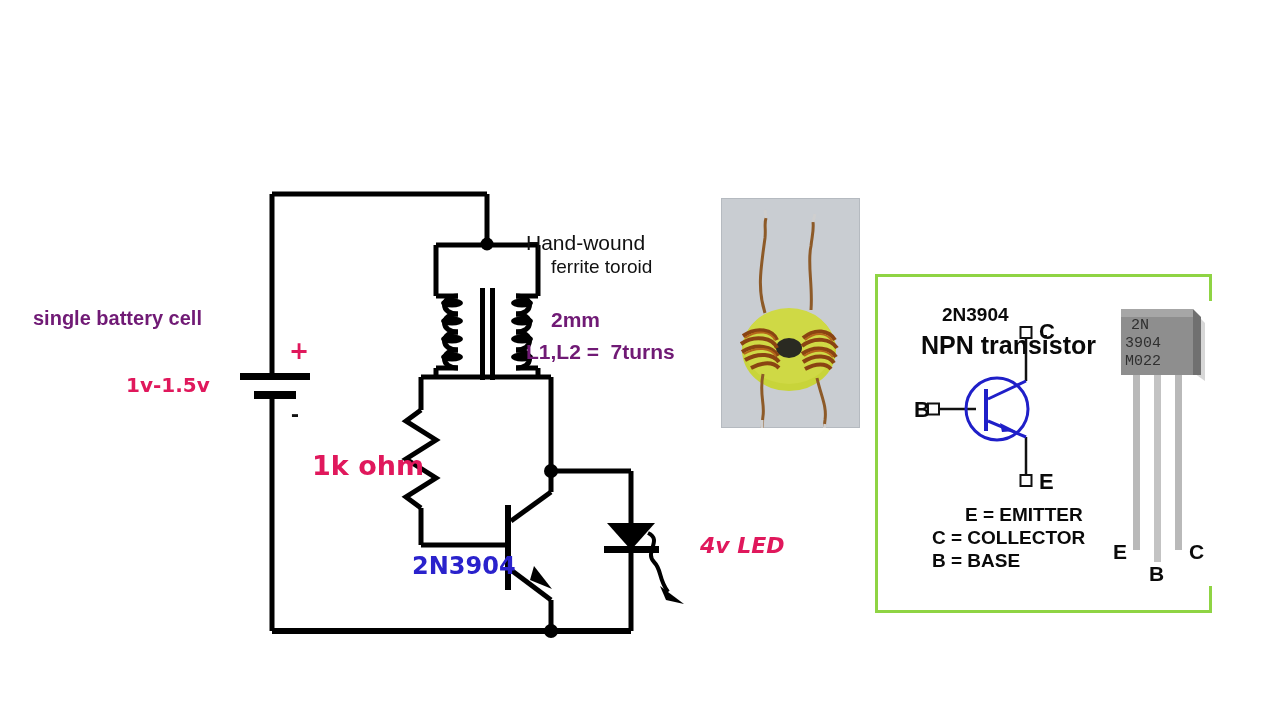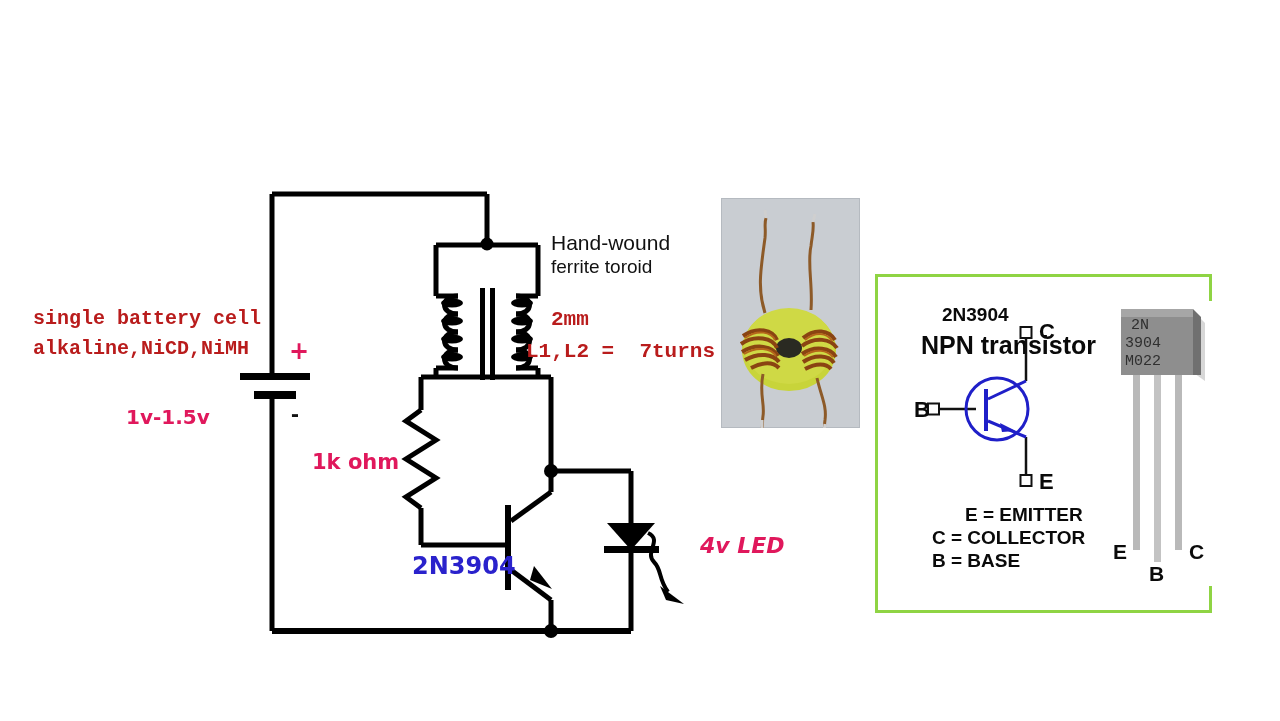--- a/index.html
+++ b/index.html
@@ -17,23 +17,23 @@
     height: 721px;
     background: #ffffff;
     overflow: hidden;
   }
   .lbl {
     position: absolute;
     white-space: pre;
     line-height: 1.15;
   }
   .blue-lbl {
-    color: #b91c1c;
-    font-weight: bold;
-    font-family: Liberation Mono, monospace;
+    color: #701a75;
+    font-weight: bold;
+    font-family: Liberation Sans, sans-serif;
   }
   .crimson-lbl {
     color: #e0185c;
     font-weight: bold;
     font-family: "DejaVu Sans", sans-serif;
   }
   .indigo-lbl {
     color: #2a22cc;
     font-weight: bold;
     font-family: "DejaVu Sans", sans-serif;
@@ -156,32 +156,31 @@
     <path d="M 631 548 L 631 631" stroke="#000" stroke-width="5" fill="none"></path>
 
     <polygon points="607,523 655,523 631,550" fill="#000"></polygon>
     <rect x="604" y="546" width="55" height="7" fill="#000"></rect>
 
     <path d="M 648 533 C 663 540 644 552 654 562 C 662 570 658 578 668 592" stroke="#000" stroke-width="4" fill="none"></path>
     <polygon points="660,586 684,604 666,600" fill="#000"></polygon>
   </svg>
 
   <div class="lbl blue-lbl" style="left:33px; top:307px; font-size:20px;">single battery cell</div>
-  <div class="lbl blue-lbl" style="left:33px; top:337px; font-size:20px;">alkaline,NiCD,NiMH</div>
-  <div class="lbl crimson-lbl" style="left:126px; top:374px; font-size:20px;margin-top:32px;">1v-1.5v</div>
+  <div class="lbl crimson-lbl" style="left:126px; top:374px; font-size:20px;">1v-1.5v</div>
   <div class="lbl crimson-lbl" style="left:289px; top:338px; font-size:24px;">+</div>
   <div class="lbl" style="left:291px; top:400px; font-size:24px; color:#111; font-weight:bold;">-</div>
 
-  <div class="lbl black-lbl" style="left:551px; top:231px; font-size:21px;">Hand-wound</div>
+  <div class="lbl black-lbl" style="left:526px; top:231px; font-size:21px;">Hand-wound</div>
   <div class="lbl black-lbl" style="left:551px; top:256px; font-size:19px;">ferrite toroid</div>
 
   <div class="lbl blue-lbl" style="left:551px; top:308px; font-size:21px;">2mm</div>
   <div class="lbl blue-lbl" style="left:526px; top:340px; font-size:21px;">L1,L2 =  7turns</div>
 
-  <div class="lbl crimson-lbl" style="left:312px; top:450px; font-size:21px;">1k ohm</div>
+  <div class="lbl crimson-lbl" style="left:312px; top:450px; font-size:27px;">1k ohm</div>
 
   <div class="lbl indigo-lbl" style="left:412px; top:553px; font-size:24px;">2N3904</div>
 
   <div class="lbl crimson-lbl" style="left:700px; top:533px; font-size:22px;font-style:italic;">4v LED</div>
 
   <div class="photo-frame" style="left:693px; top:198px; width:139px; height:230px;">
     <svg width="139" height="230">
       <rect x="0" y="0" width="139" height="230" fill="#c9cdd2"></rect>
       <rect x="0" y="0" width="139" height="230" fill="none" stroke="#b5bac0" stroke-width="2"></rect>
 

